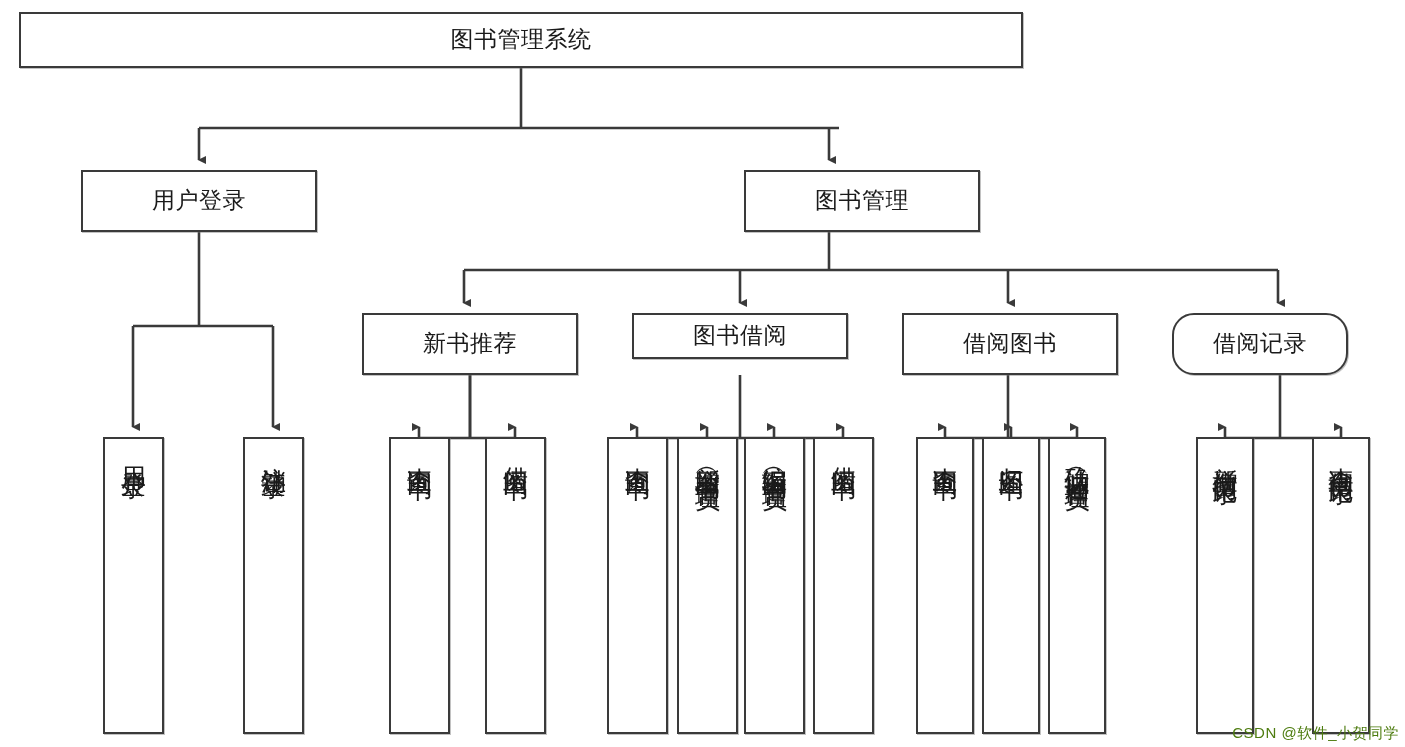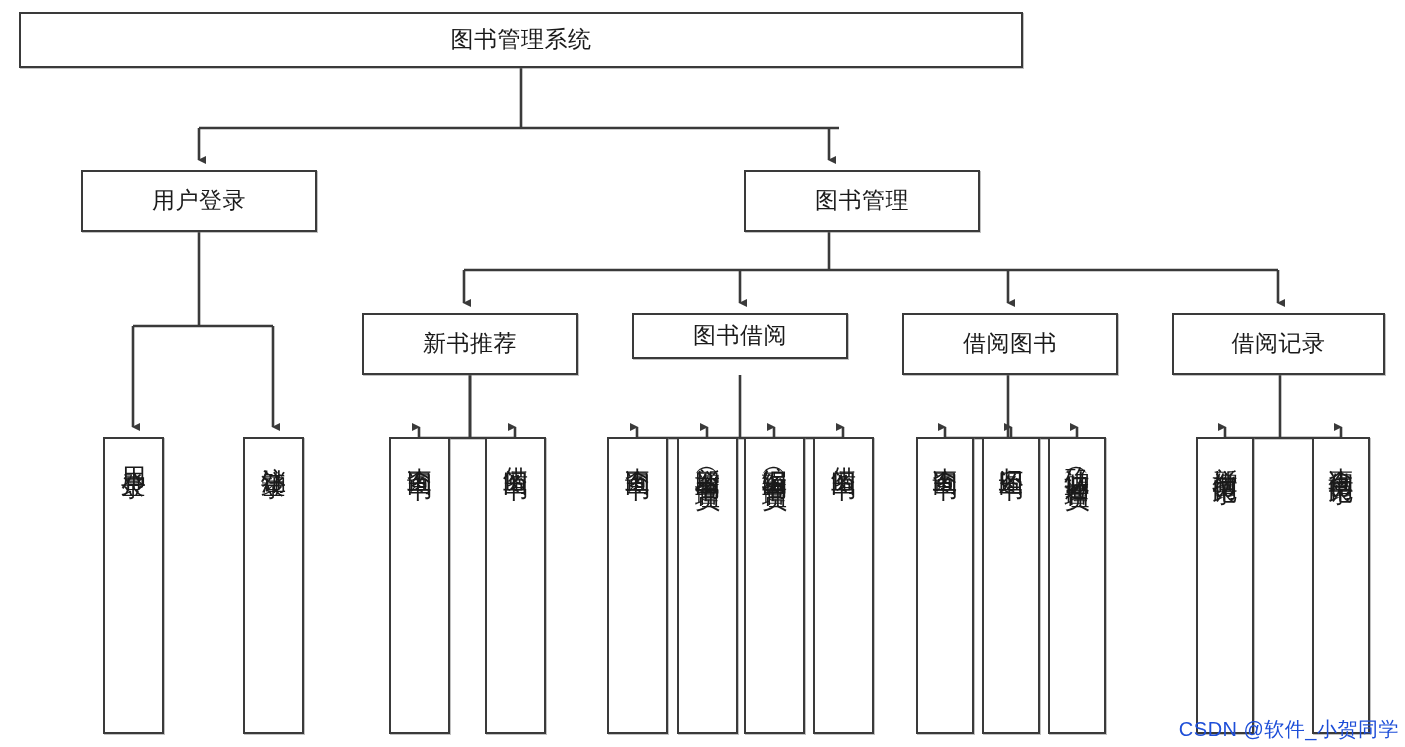--- a/index.html
+++ b/index.html
@@ -56,22 +56,22 @@
     text-orientation: upright;
     font-size: 25px;
     line-height: 1.0;
     letter-spacing: 3px;
     white-space: nowrap;
   }
   .watermark {
     position: absolute;
     right: 6px;
     bottom: 4px;
-    font-size: 20px;
-    color: #1d4ed8;
+    font-size: 15px;
+    color: #4d7c0f;
     letter-spacing: 0.5px;
     white-space: nowrap;
   }
 </style>
 </head>
 <body>
 
 <div id="canvas">
 
   <svg id="edges" viewBox="0 0 1405 747" xmlns="http://www.w3.org/2000/svg">
@@ -138,21 +138,21 @@
 
   <div class="node horiz" style="left:362px; top:313px; width:216px; height:62px;">
     <span class="label">新书推荐</span>
   </div>
   <div class="node horiz" style="left:632px; top:313px; width:216px; height:46px;">
     <span class="label">图书借阅</span>
   </div>
   <div class="node horiz" style="left:902px; top:313px; width:216px; height:62px;">
     <span class="label">借阅图书</span>
   </div>
-  <div class="node horiz" style="left:1172px; top:313px; width:213px; height:62px;">
+  <div class="node horiz" style="left:1172px; top:313px; width:176px; height:62px;border-radius:22px;">
     <span class="label">借阅记录</span>
   </div>
 
   <div class="node vert" style="left:103px; top:437px; width:61px; height:297px;">
     <span class="label">用户登录</span>
   </div>
   <div class="node vert" style="left:243px; top:437px; width:61px; height:297px;">
     <span class="label">注销登录</span>
   </div>
 

